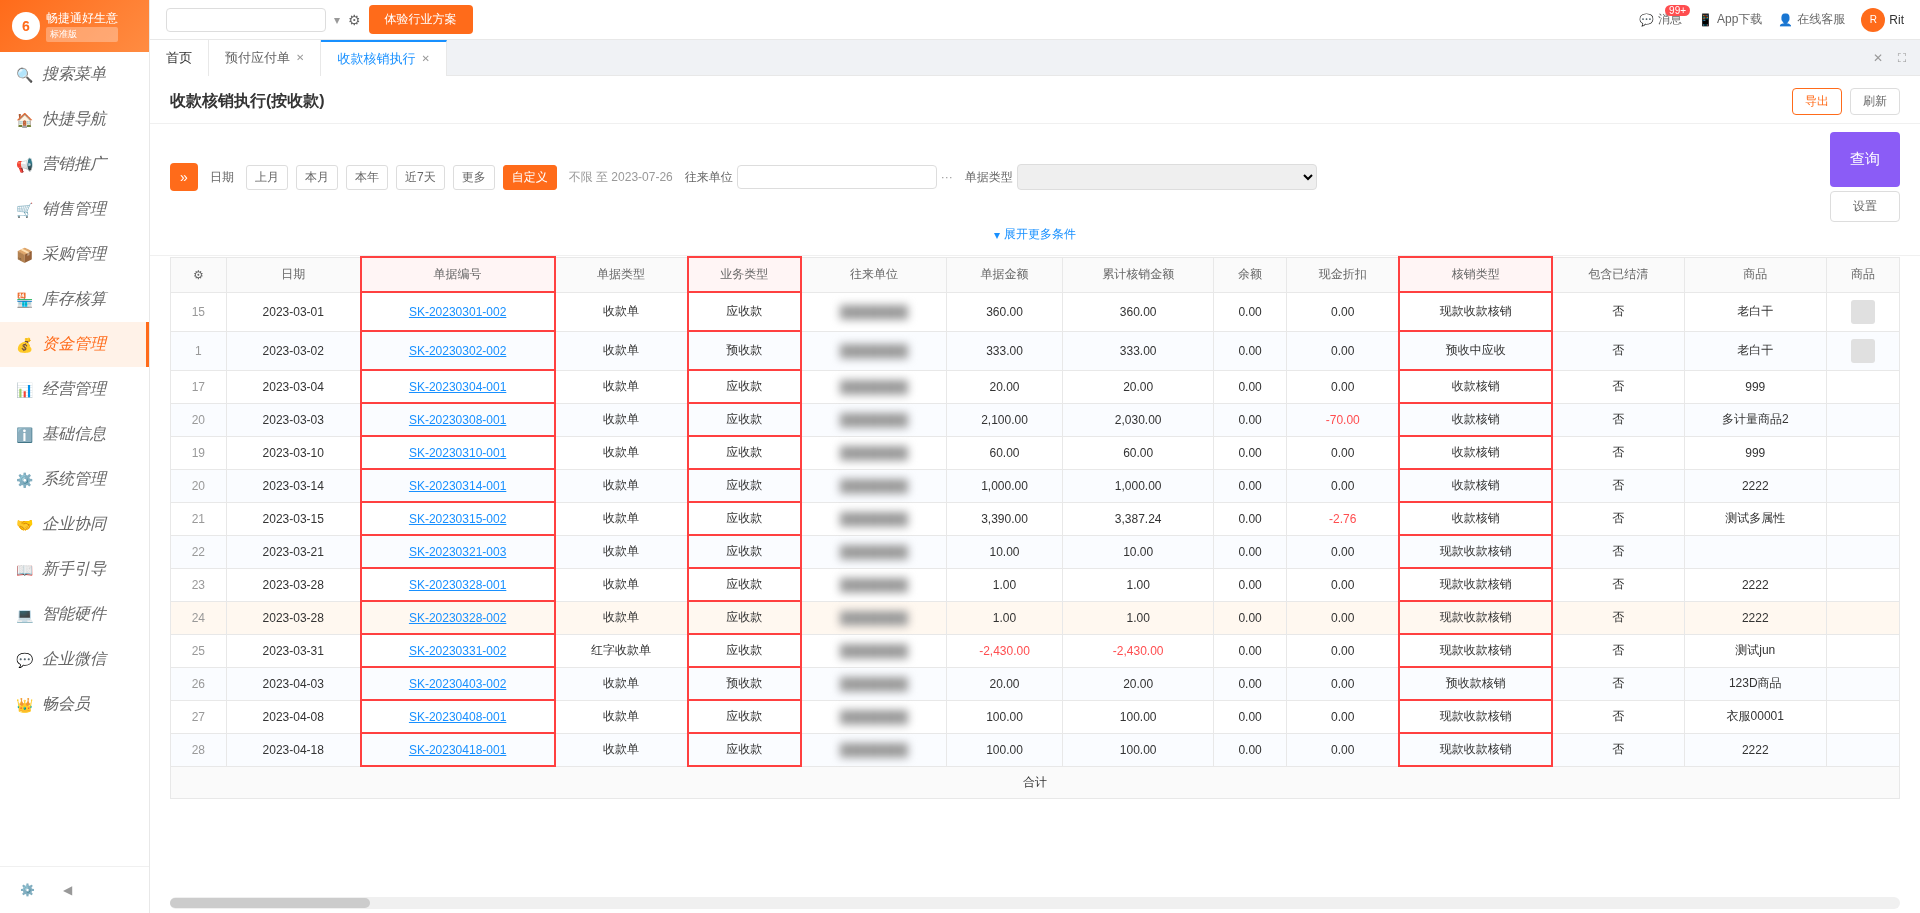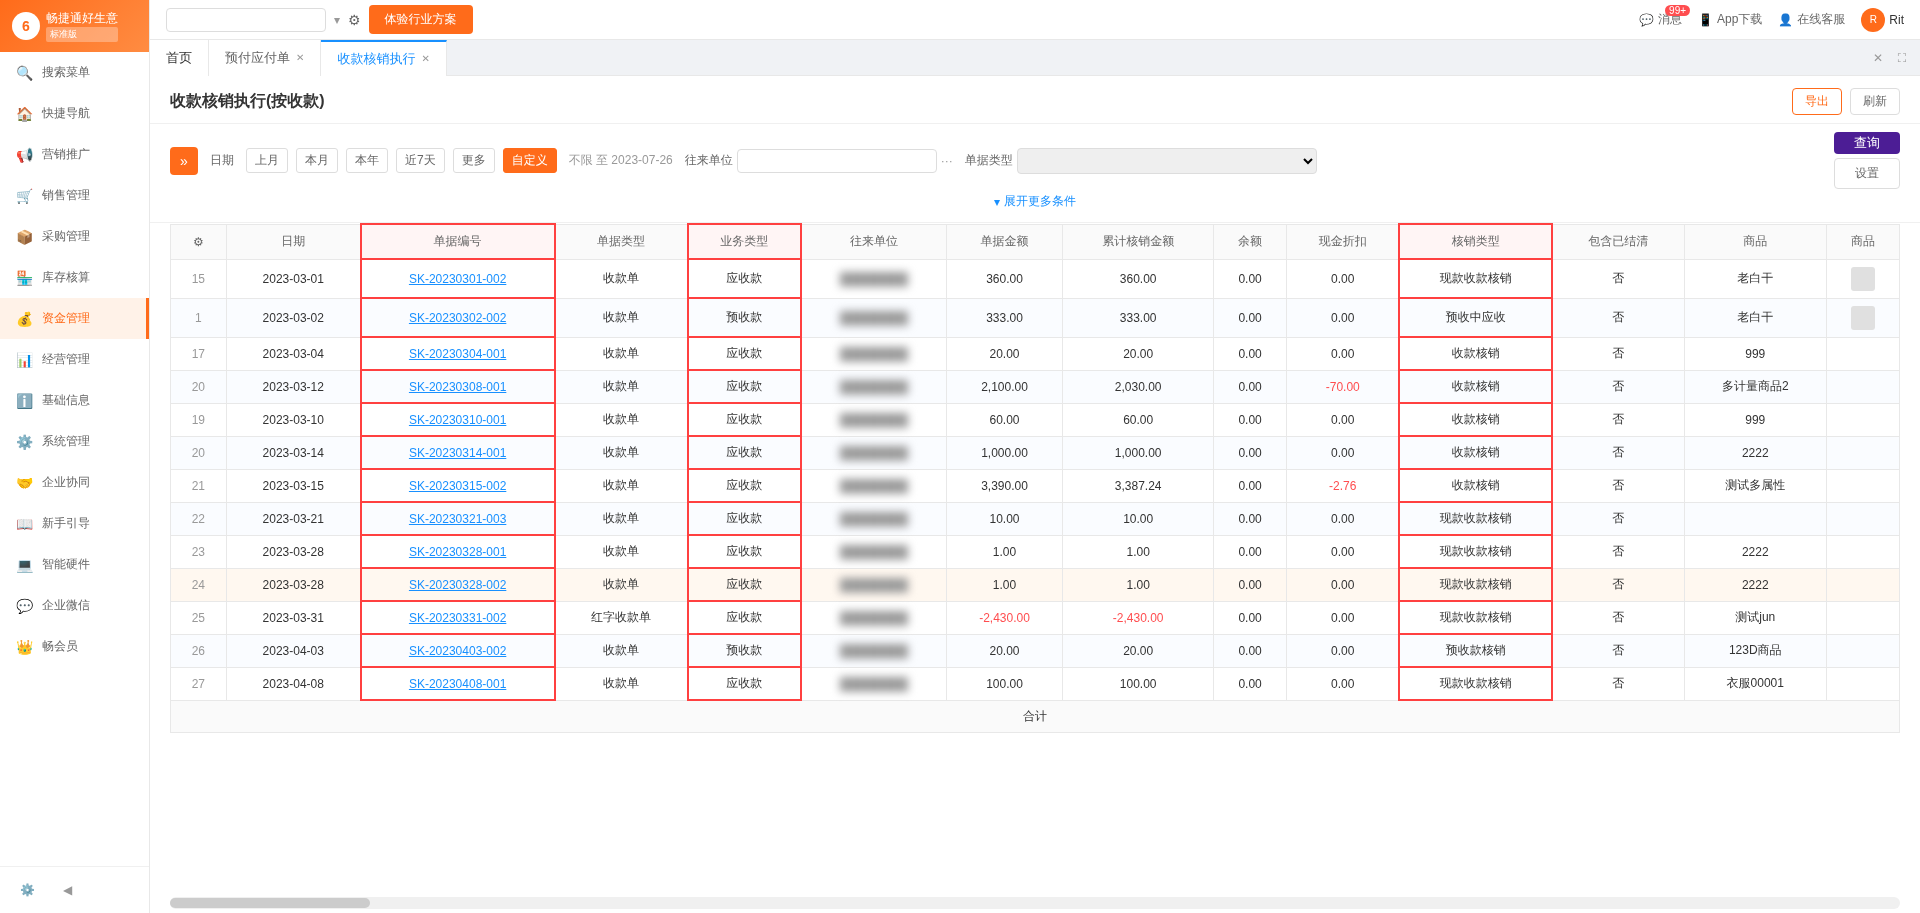--- a/index.html
+++ b/index.html
@@ -7,21 +7,21 @@
 
     
     .sidebar { width: 150px; background: #fff; border-right: 1px solid #e8e8e8; display: flex; flex-direction: column; height: 913px; flex-shrink: 0; }
     .sidebar-logo { padding: 10px 12px; background: linear-gradient(135deg, #ff6b1a, #ff8c42); color: white; display: flex; align-items: center; gap: 6px; }
     .sidebar-logo .logo-icon { width: 28px; height: 28px; background: #fff; border-radius: 50%; display: flex; align-items: center; justify-content: center; color: #ff6b1a; font-weight: bold; font-size: 14px; }
     .sidebar-logo .logo-badge { font-size: 9px; background: rgba(255,255,255,0.3); padding: 1px 4px; border-radius: 2px; }
     .sidebar-nav { flex: 1; overflow-y: auto; }
     .sidebar-item { display: flex; align-items: center; gap: 8px; padding: 12px 16px; cursor: pointer; color: #666; transition: background 0.2s; }
     .sidebar-item.active { background: #fff2e8; color: #ff6b1a; border-right: 3px solid #ff6b1a; }
     .sidebar-item .icon { font-size: 14px; width: 18px; text-align: center; }
-    .sidebar-item .label { font-size: 12px; }
+    .sidebar-item .label { font-size: 16px; font-style: italic; }
     .sidebar-bottom { padding: 10px; display: flex; gap: 8px; border-top: 1px solid #f0f0f0; }
     .sidebar-bottom-btn { padding: 6px 10px; border: none; background: none; cursor: pointer; color: #999; font-size: 12px; }
 
     
     .main { flex: 1; display: flex; flex-direction: column; height: 913px; overflow: hidden; }
 
     
     .topbar { height: 40px; background: #fff; border-bottom: 1px solid #e8e8e8; display: flex; align-items: center; padding: 0 16px; gap: 12px; }
     .topbar-left { display: flex; align-items: center; gap: 8px; flex: 1; }
     .topbar-input { border: 1px solid #ddd; border-radius: 4px; padding: 4px 8px; font-size: 12px; width: 160px; }
@@ -63,21 +63,21 @@
     .filter-toggle { width: 28px; height: 28px; background: #ff6b1a; color: white; border: none; border-radius: 4px; cursor: pointer; font-size: 14px; display: flex; align-items: center; justify-content: center; }
     .filter-label { font-size: 12px; color: #666; }
     .filter-date-btns { display: flex; gap: 8px; }
     .date-btn { border: 1px solid #ddd; background: #fff; color: #666; padding: 3px 8px; border-radius: 3px; cursor: pointer; font-size: 12px; }
     .date-btn.custom { background: #ff6b1a; color: white; border-color: #ff6b1a; }
     .filter-input-wrap { display: flex; align-items: center; gap: 4px; }
     .filter-input { border: 1px solid #ddd; border-radius: 4px; padding: 4px 10px; font-size: 12px; width: 200px; }
     .filter-dots { color: #999; cursor: pointer; }
     .filter-type-wrap { display: flex; align-items: center; gap: 4px; flex: 1; }
     .filter-select { border: 1px solid #ddd; border-radius: 4px; padding: 4px 10px; font-size: 12px; flex: 1; max-width: 300px; }
-    .btn-query { background: #4c1d95; color: white; border: none; border-radius: 4px; padding: 2px 20px; cursor: pointer; font-size: 13px; }
+    .btn-query { background: #8b5cf6; color: white; border: none; border-radius: 4px; padding: 18px 20px; cursor: pointer; font-size: 15px; }
     .btn-setting { border: 1px solid #ddd; color: #666; background: #fff; border-radius: 4px; padding: 6px 14px; cursor: pointer; font-size: 12px; }
     .expand-more { text-align: center; padding: 4px; color: #1890ff; cursor: pointer; font-size: 12px; display: flex; align-items: center; justify-content: center; gap: 4px; }
 
     
     .table-wrap { flex: 1; overflow: auto; padding: 0 20px 10px; }
     table { width: 100%; border-collapse: collapse; font-size: 12px; }
     thead tr { background: #fafafa; }
     th { padding: 8px 10px; border: 1px solid #e8e8e8; text-align: center; font-weight: 500; color: #666; white-space: nowrap; position: sticky; top: 0; background: #fafafa; z-index: 1; }
     td { padding: 7px 10px; border: 1px solid #e8e8e8; text-align: center; color: #333; white-space: nowrap; }
     tr:nth-child(even) td { background: #fafcff; }
@@ -348,21 +348,21 @@
               <td>20.00</td>
               <td>0.00</td>
               <td>0.00</td>
               <td class="td-red-border td-red-border-top td-red-border-bottom">收款核销</td>
               <td>否</td>
               <td>999</td>
               <td></td>
             </tr>
             <tr>
               <td class="row-num">20</td>
-              <td>2023-03-12</td>
+              <td>2023-03-03</td>
               <td class="td-red-border td-red-border-top td-red-border-bottom"><a class="link" href="#">SK-20230308-001</a></td>
               <td>收款单</td>
               <td class="td-red-border td-red-border-top td-red-border-bottom">应收款</td>
               <td><span class="blurred">████████</span></td>
               <td>2,100.00</td>
               <td>2,030.00</td>
               <td>0.00</td>
               <td class="negative">-70.00</td>
               <td class="td-red-border td-red-border-top td-red-border-bottom">收款核销</td>
               <td>否</td>
@@ -504,20 +504,36 @@
               <td>收款单</td>
               <td class="td-red-border td-red-border-top td-red-border-bottom">应收款</td>
               <td><span class="blurred">████████</span></td>
               <td>100.00</td>
               <td>100.00</td>
               <td>0.00</td>
               <td>0.00</td>
               <td class="td-red-border td-red-border-top td-red-border-bottom">现款收款核销</td>
               <td>否</td>
               <td>衣服00001</td>
+              <td></td>
+            </tr>
+            <tr>
+              <td class="row-num">28</td>
+              <td>2023-04-18</td>
+              <td class="td-red-border td-red-border-top td-red-border-bottom"><a class="link" href="#">SK-20230418-001</a></td>
+              <td>收款单</td>
+              <td class="td-red-border td-red-border-top td-red-border-bottom">应收款</td>
+              <td><span class="blurred">████████</span></td>
+              <td>100.00</td>
+              <td>100.00</td>
+              <td>0.00</td>
+              <td>0.00</td>
+              <td class="td-red-border td-red-border-top td-red-border-bottom">现款收款核销</td>
+              <td>否</td>
+              <td>2222</td>
               <td></td>
             </tr>
           </tbody>
         <tfoot>
           <tr class="footer-row">
             <td colspan="14">合计</td>
           </tr>
         </tfoot>
       </table>
     </div>

